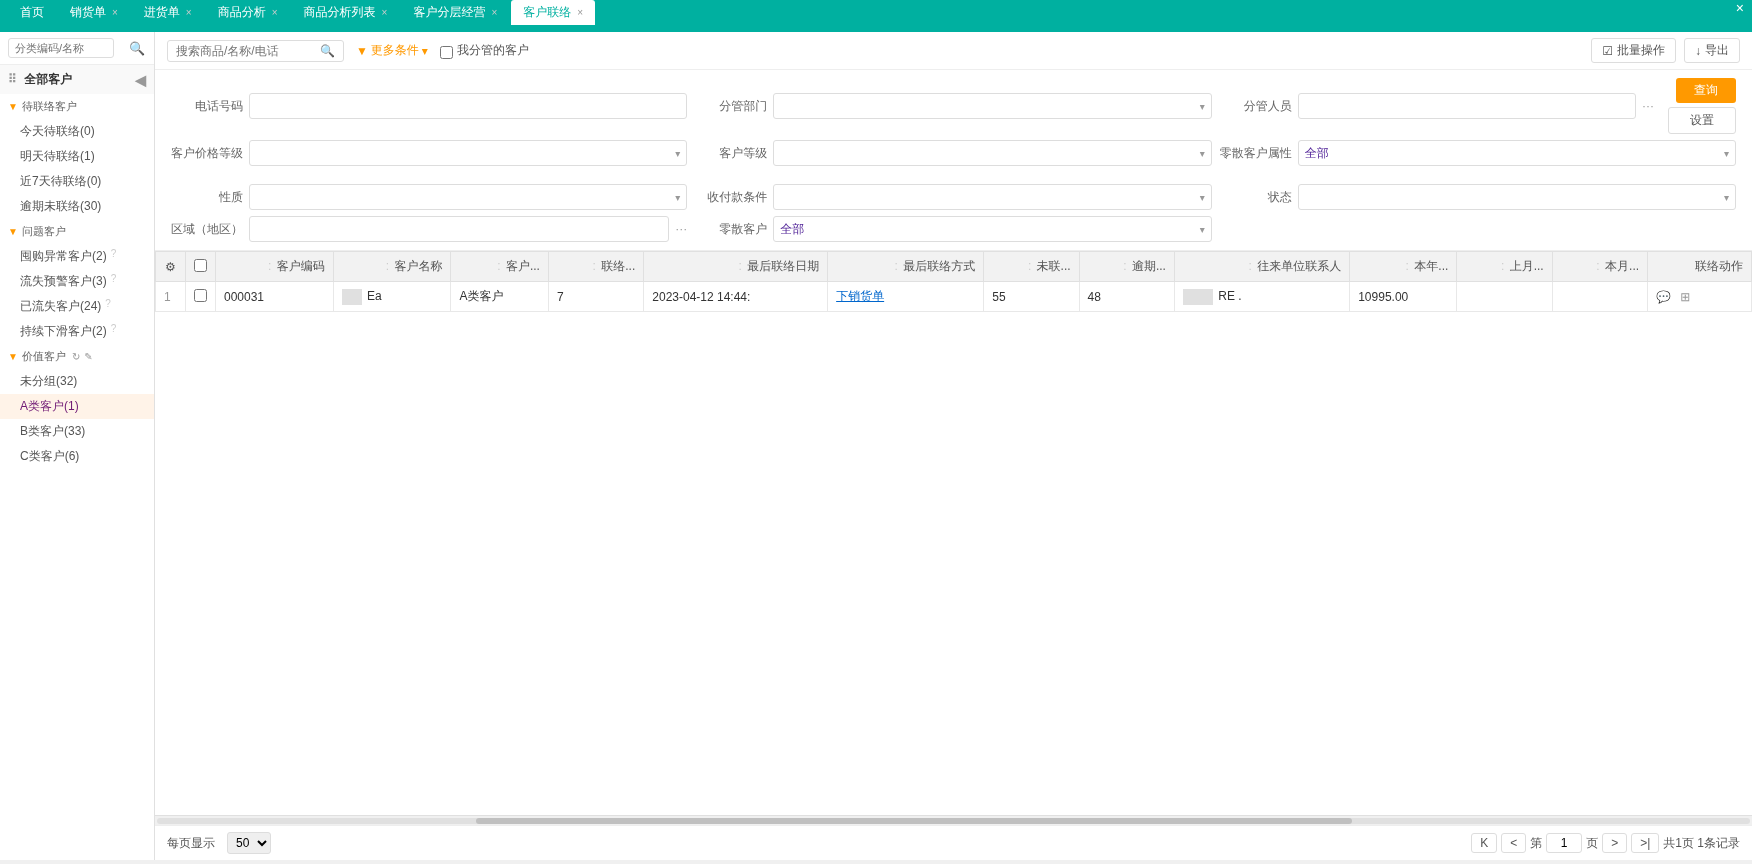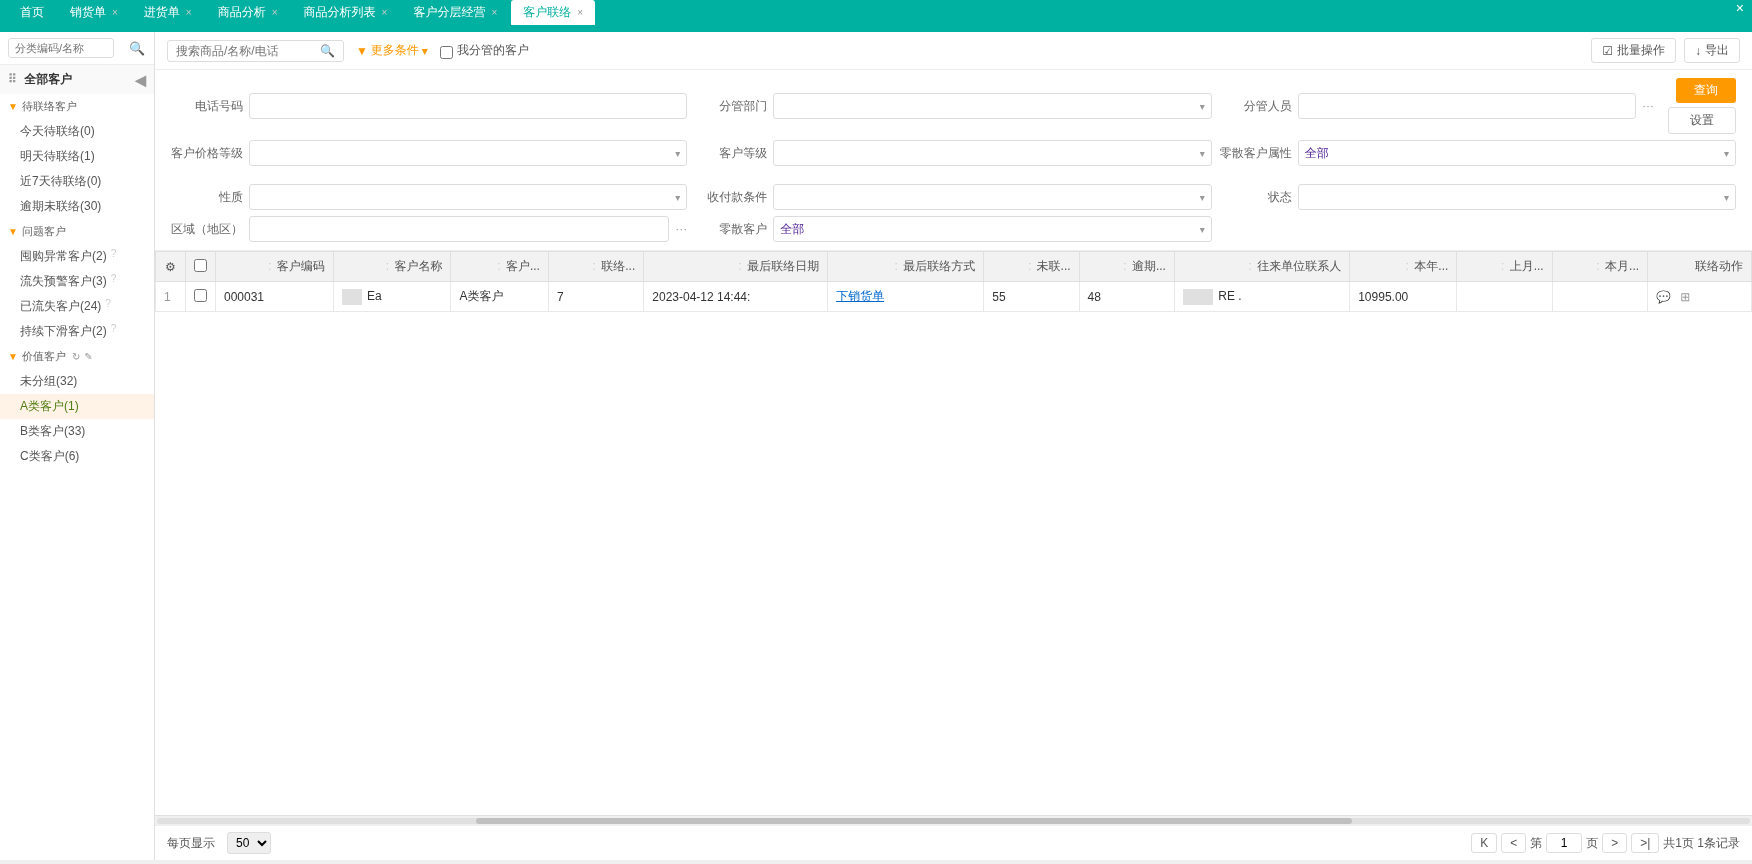--- a/index.html
+++ b/index.html
@@ -23,21 +23,21 @@
     .sidebar-search input { border: 1px solid #ddd; border-radius: 3px; padding: 3px 6px; font-size: 11px; width: 100%; outline: none; }
     .sidebar-search-icon { color: #00b0a0; font-size: 13px; cursor: pointer; }
     
     .sidebar-header { display: flex; align-items: center; justify-content: space-between; padding: 6px 8px; background: #f9f9f9; font-weight: bold; font-size: 12px; color: #333; }
     .collapse-btn { color: #999; cursor: pointer; font-size: 14px; }
     
     .sidebar-group { }
     .sidebar-group-title { padding: 5px 8px; color: #666; font-size: 11px; display: flex; align-items: center; gap: 4px; cursor: pointer; }
     .sidebar-group-title .arrow { color: #f90; font-size: 10px; }
     .sidebar-item { padding: 4px 8px 4px 20px; font-size: 12px; color: #555; cursor: pointer; display: flex; align-items: flex-start; gap: 4px; }
-    .sidebar-item.active { background: #fff3e8; color: #4d7c0f; }
+    .sidebar-item.active { background: #fff3e8; color: #701a75; }
     .sidebar-item .help-icon { color: #ccc; font-size: 10px; }
     
     
     .content { flex: 1; display: flex; flex-direction: column; background: #f5f5f5; overflow: hidden; }
     
     
     .filter-bar { background: #fff; padding: 6px 12px; border-bottom: 1px solid #eee; display: flex; align-items: center; gap: 12px; }
     .filter-search { display: flex; align-items: center; border: 1px solid #ddd; border-radius: 3px; padding: 3px 8px; gap: 4px; background: #fff; }
     .filter-search input { border: none; outline: none; font-size: 12px; width: 140px; }
     .filter-search-icon { color: #00b0a0; cursor: pointer; }

